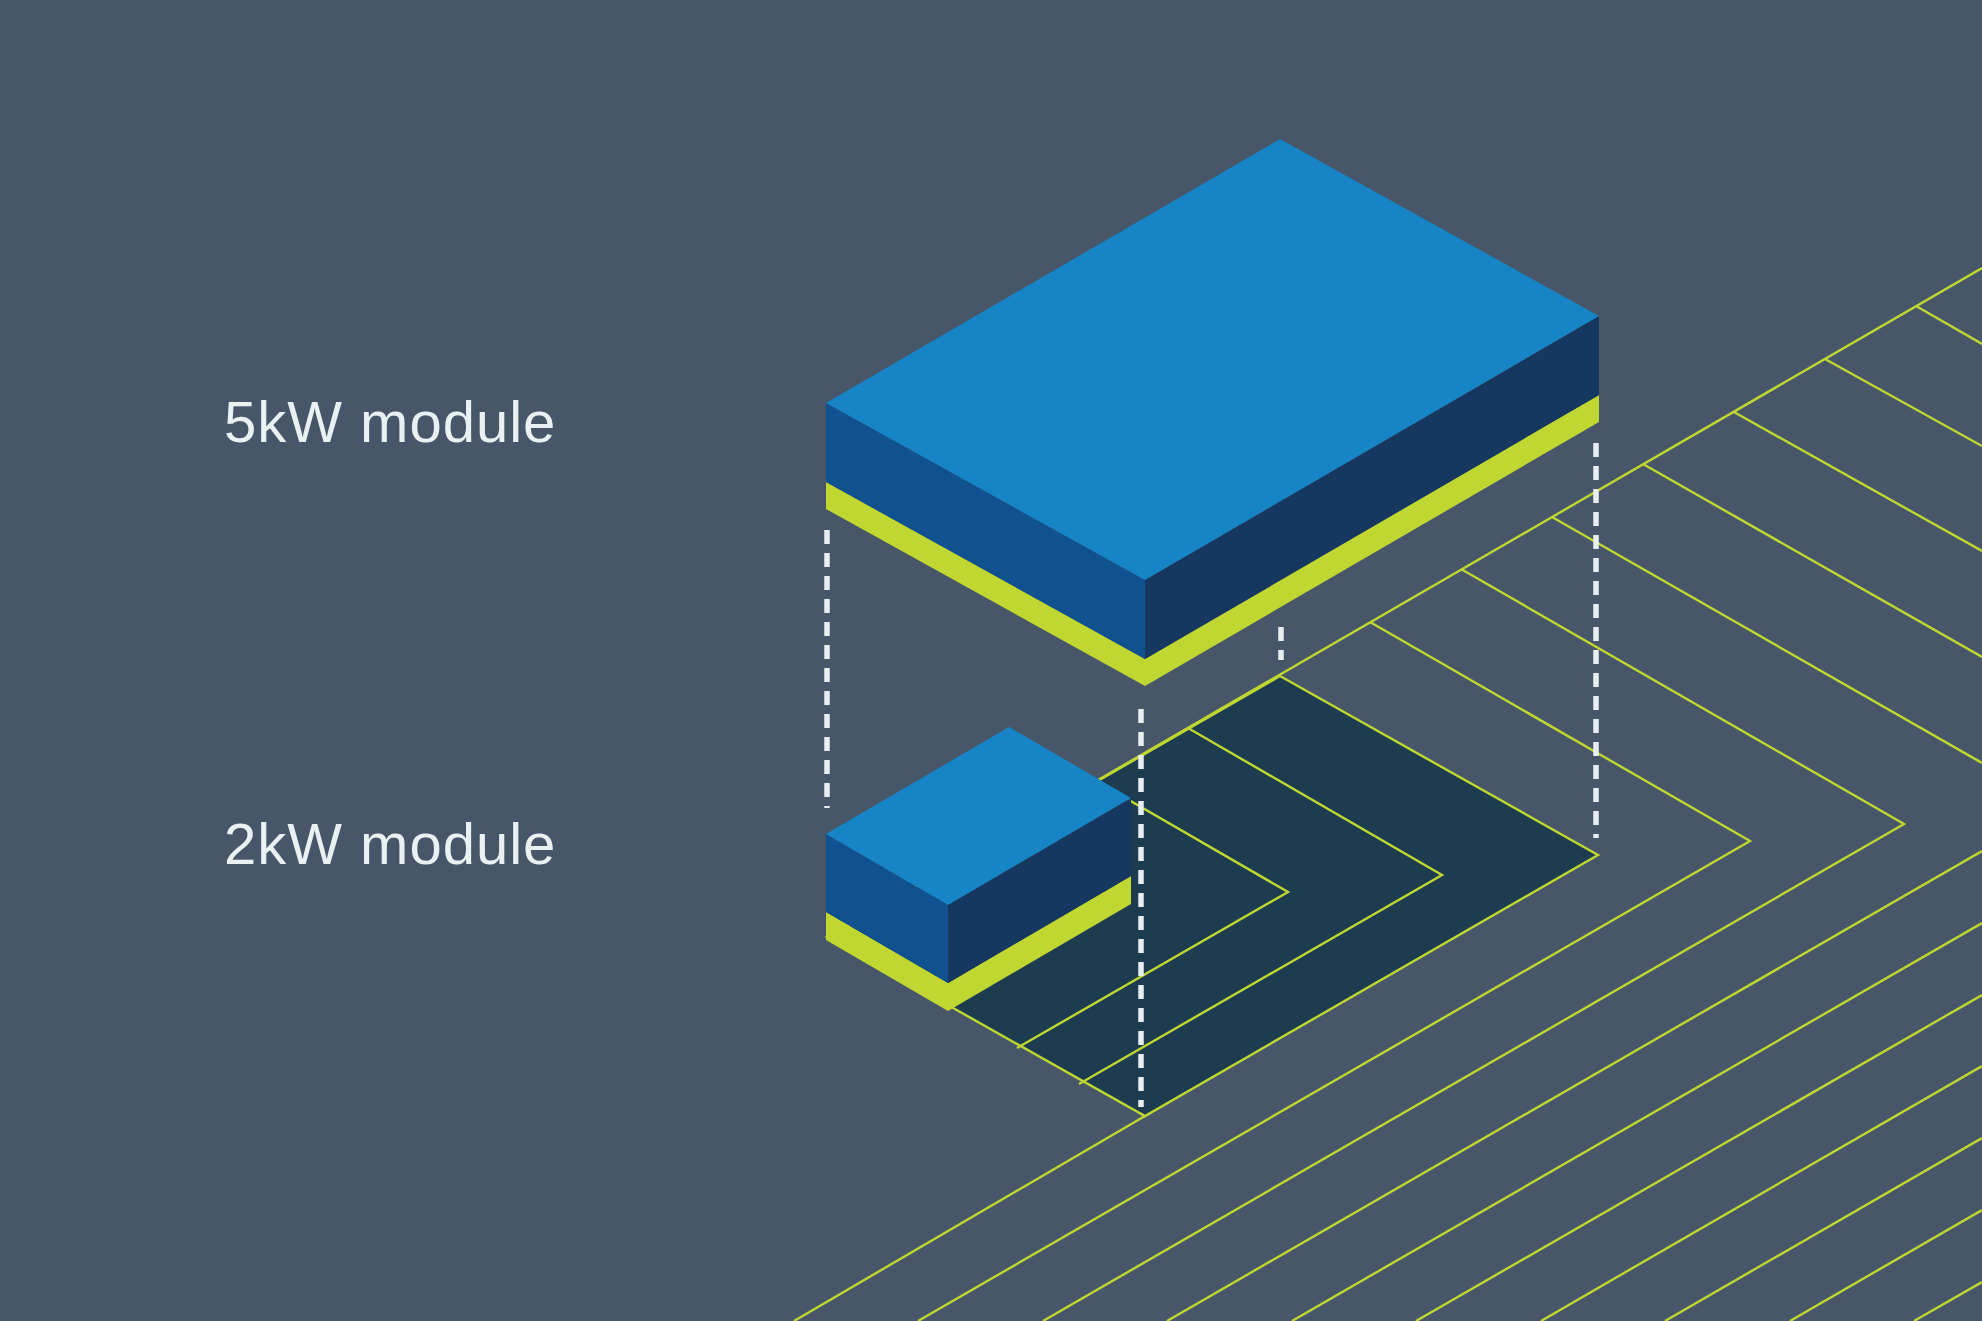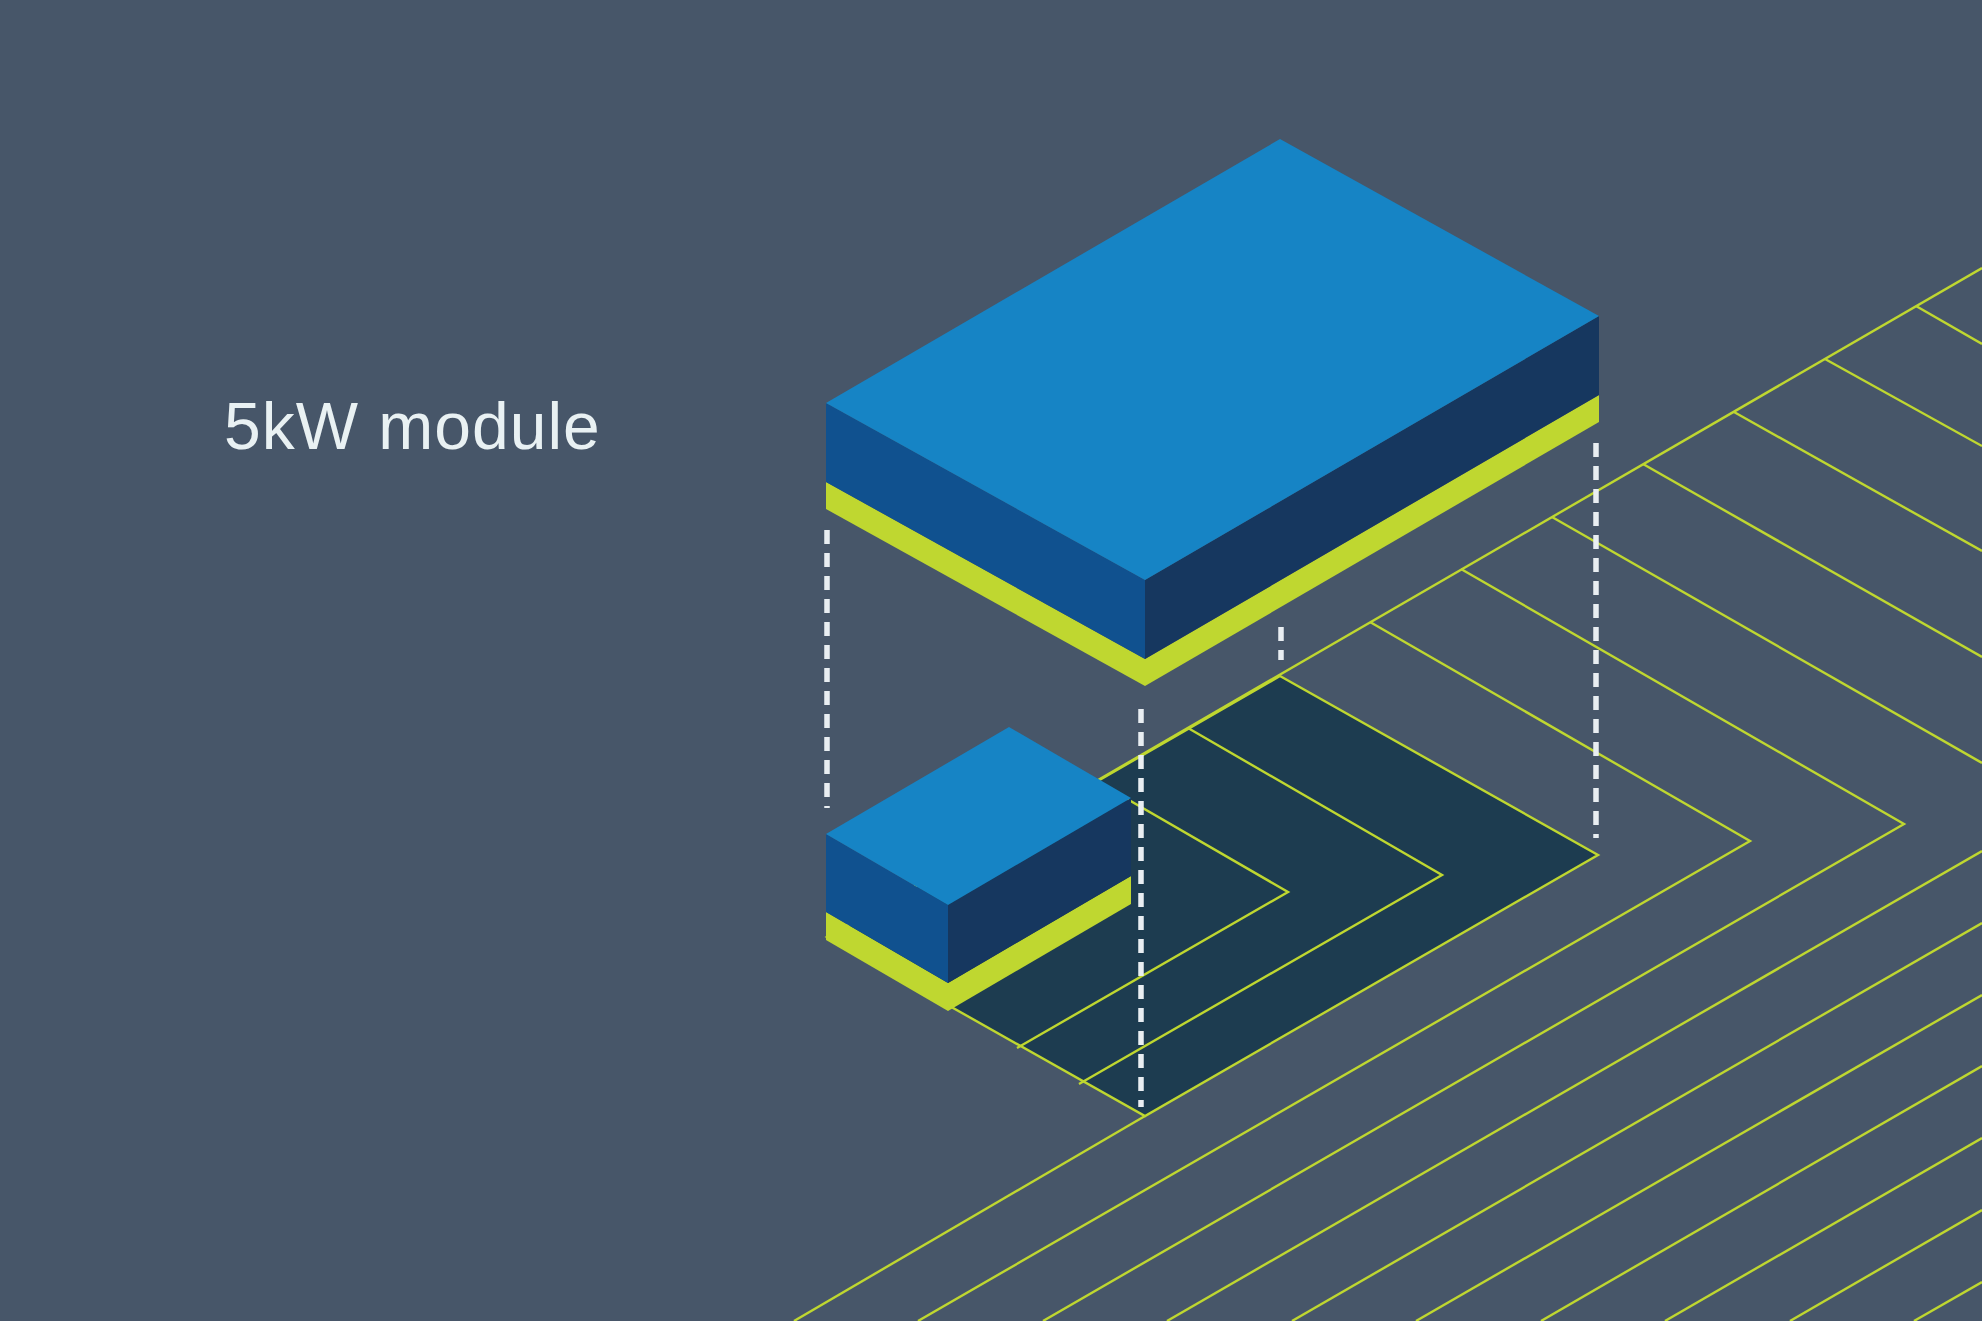--- a/index.html
+++ b/index.html
@@ -17,21 +17,21 @@
   .shadow{fill:var(--shadow-fill);stroke:var(--pattern-line);stroke-width:2.4;}
   .pline{fill:none;stroke:var(--pattern-line);stroke-width:2.4;stroke-linejoin:miter;}
   .dash{fill:none;stroke:var(--dash);stroke-width:5.5;stroke-dasharray:14 9;}
   .f-top{fill:var(--box-top);}
   .f-left{fill:var(--box-left);}
   .f-right{fill:var(--box-right);}
   .f-base{fill:var(--box-base);}
 
   .label{
     position:absolute;left:224px;color:var(--text);
-    font-size:66px;font-weight:300;line-height:1;letter-spacing:1px;white-space:nowrap;
+    font-size:58px;font-weight:300;line-height:1;letter-spacing:1px;white-space:nowrap;
   }
   .label-5kw{top:393px;}
   .label-2kw{top:815px;}
 </style>
 </head>
 <body>
 
 <div class="stage">
 
   <svg width="1982" height="1321" viewBox="0 0 1982 1321">
@@ -83,13 +83,14 @@
     <g>
       <polygon class="f-base" points="826,912 948,983 948,1011 826,940"></polygon>
       <polygon class="f-base" points="948,983 1131,876 1131,904 948,1011"></polygon>
       <polygon class="f-left" points="826,834 948,905 948,983 826,912"></polygon>
       <polygon class="f-right" points="948,905 1131,798 1131,876 948,983"></polygon>
       <polygon class="f-top" points="1009,727 1131,798 948,905 826,834"></polygon>
     </g>
   </svg>
 
   <div class="label label-5kw">5kW module</div>
+  <div class="label label-2kw">2kW module</div>
 </div>
 
 </body></html>

